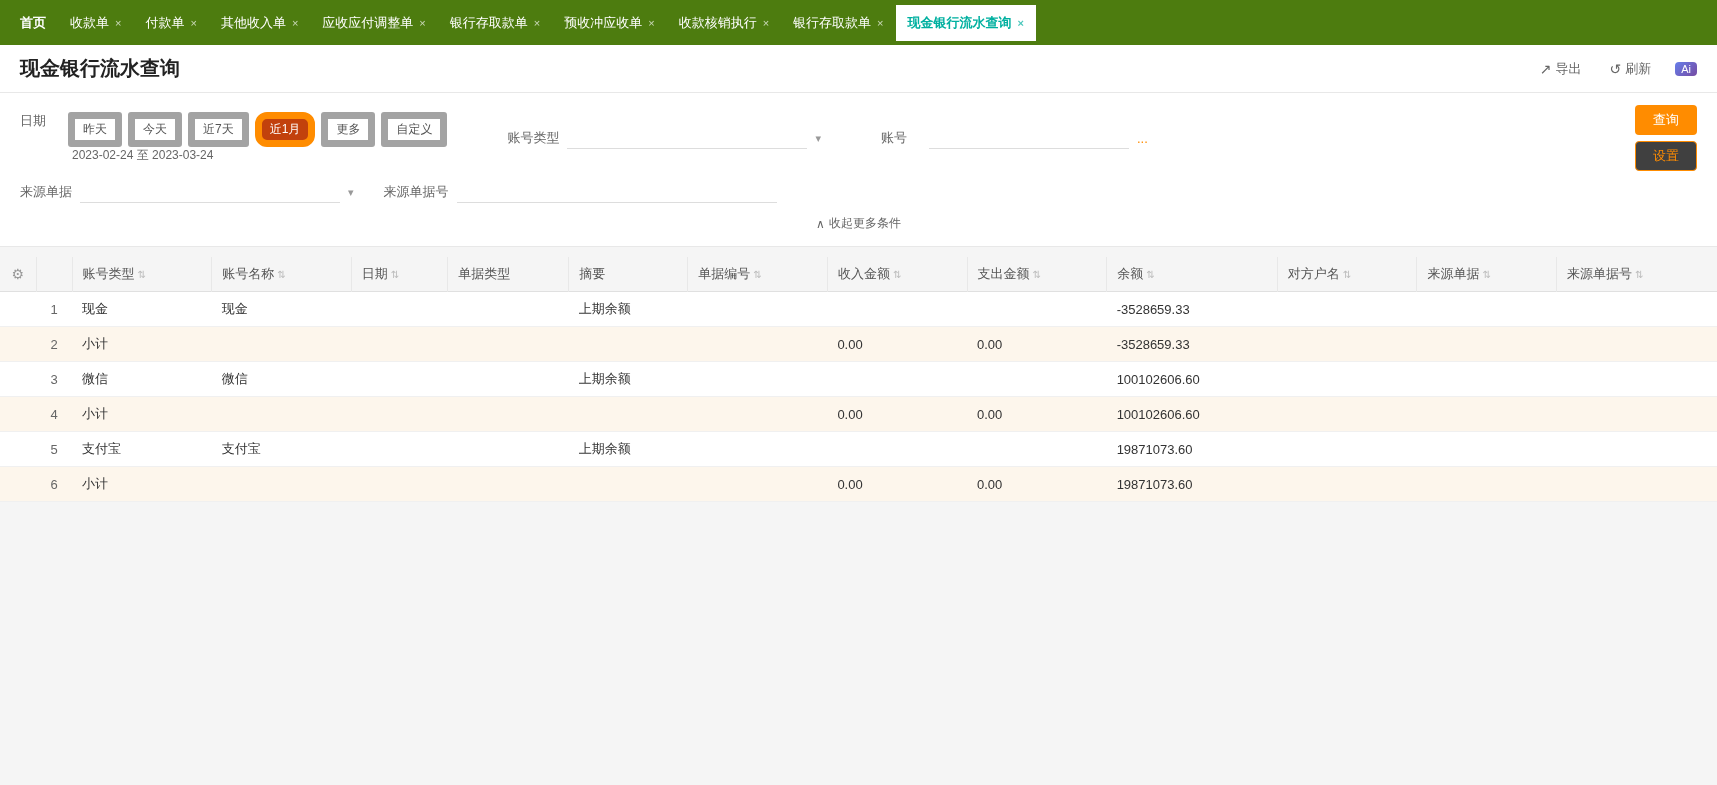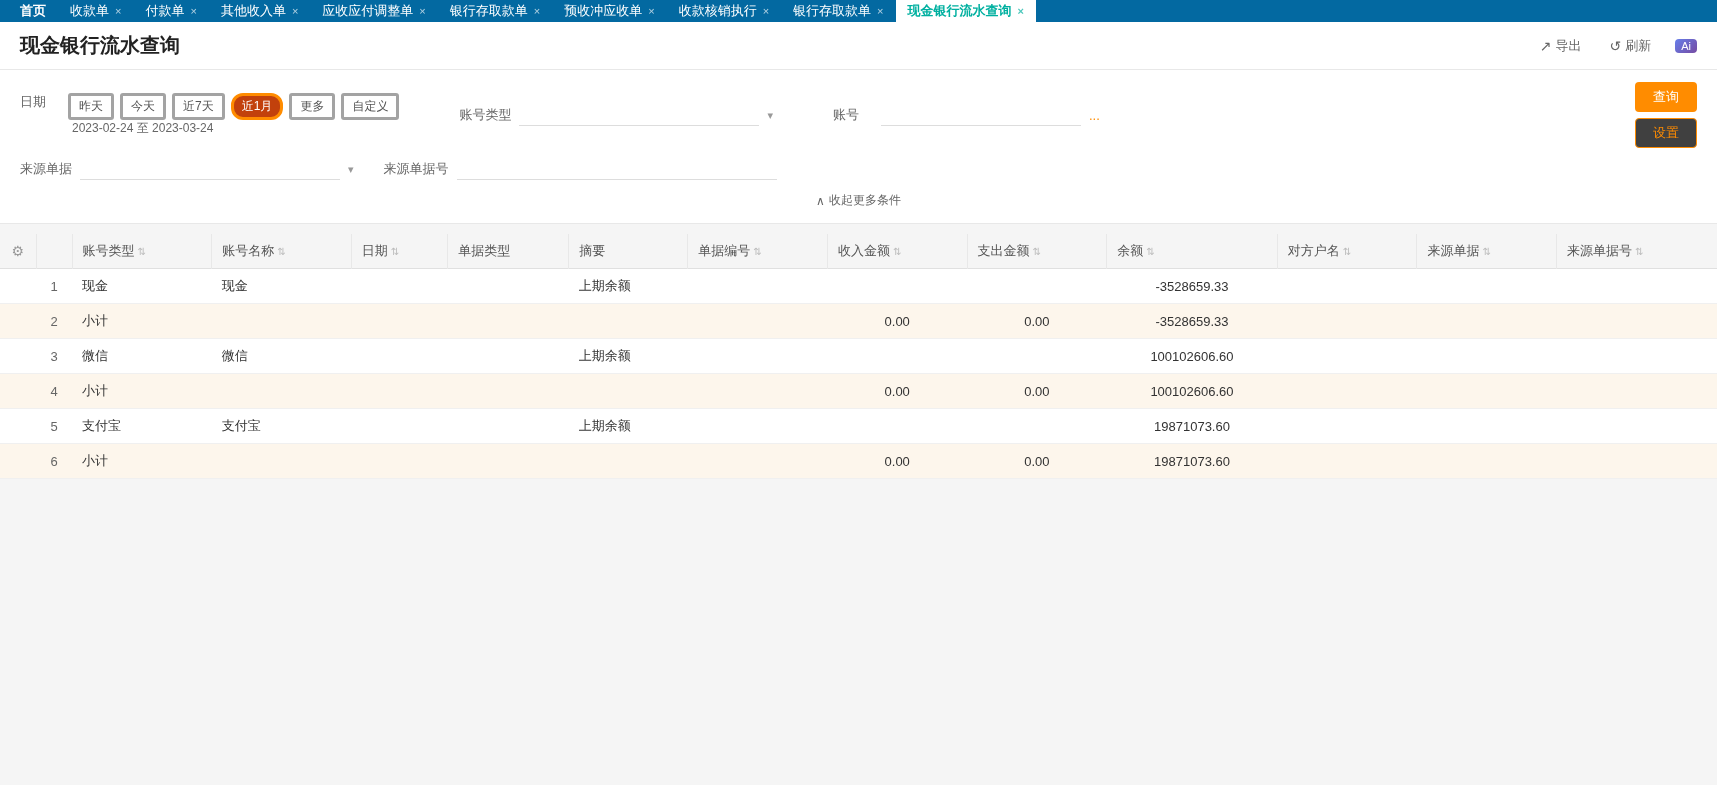--- a/index.html
+++ b/index.html
@@ -1,23 +1,23 @@
 <!DOCTYPE html>
 <html><head>
   <meta charset="utf-8">
   <style>
     * { box-sizing: border-box; margin: 0; padding: 0; }
     body { font-family: 'Microsoft YaHei', Arial, sans-serif; font-size: 13px; background: #f5f5f5; color: #333; }
 
     
     .top-nav {
-      background: #0369a1;
-      display: flex;
-      align-items: center;
-      height: 22px;
+      background: #4d7c0f;
+      display: flex;
+      align-items: center;
+      height: 45px;
       padding: 0 8px;
       overflow: hidden;
     }
     .nav-item {
       color: #fff;
       padding: 0 12px;
       height: 36px;
       display: flex;
       align-items: center;
       cursor: pointer;
@@ -83,21 +83,21 @@
       white-space: nowrap;
       min-width: 40px;
     }
     .date-options {
       display: flex;
       align-items: center;
       gap: 6px;
     }
     .date-btn {
       padding: 2px 8px;
-      border: 3px solid #a3a3a3;
+      border: 7px solid #a3a3a3;
       border-radius: 3px;
       cursor: pointer;
       font-size: 12px;
       color: #555;
       background: #fff;
     }
     .date-btn.active {
       background: #c2410c;
       color: #fff;
       border-color: #ff8c00;
@@ -235,21 +235,21 @@
       border-bottom: 1px solid #f0f0f0;
     }
     tbody tr.subtotal {
       background: #fdf6ec;
     }
     tbody td {
       padding: 8px 10px;
       color: #333;
       white-space: nowrap;
     }
-    .td-number { text-align: center; }
+    .td-number { text-align: left; }
     .td-center { text-align: center; }
     .row-num { color: #666; }
 
     .ai-badge {
       display: inline-flex;
       align-items: center;
       justify-content: center;
       background: linear-gradient(135deg, #667eea 0%, #764ba2 100%);
       color: #fff;
       font-size: 11px;

